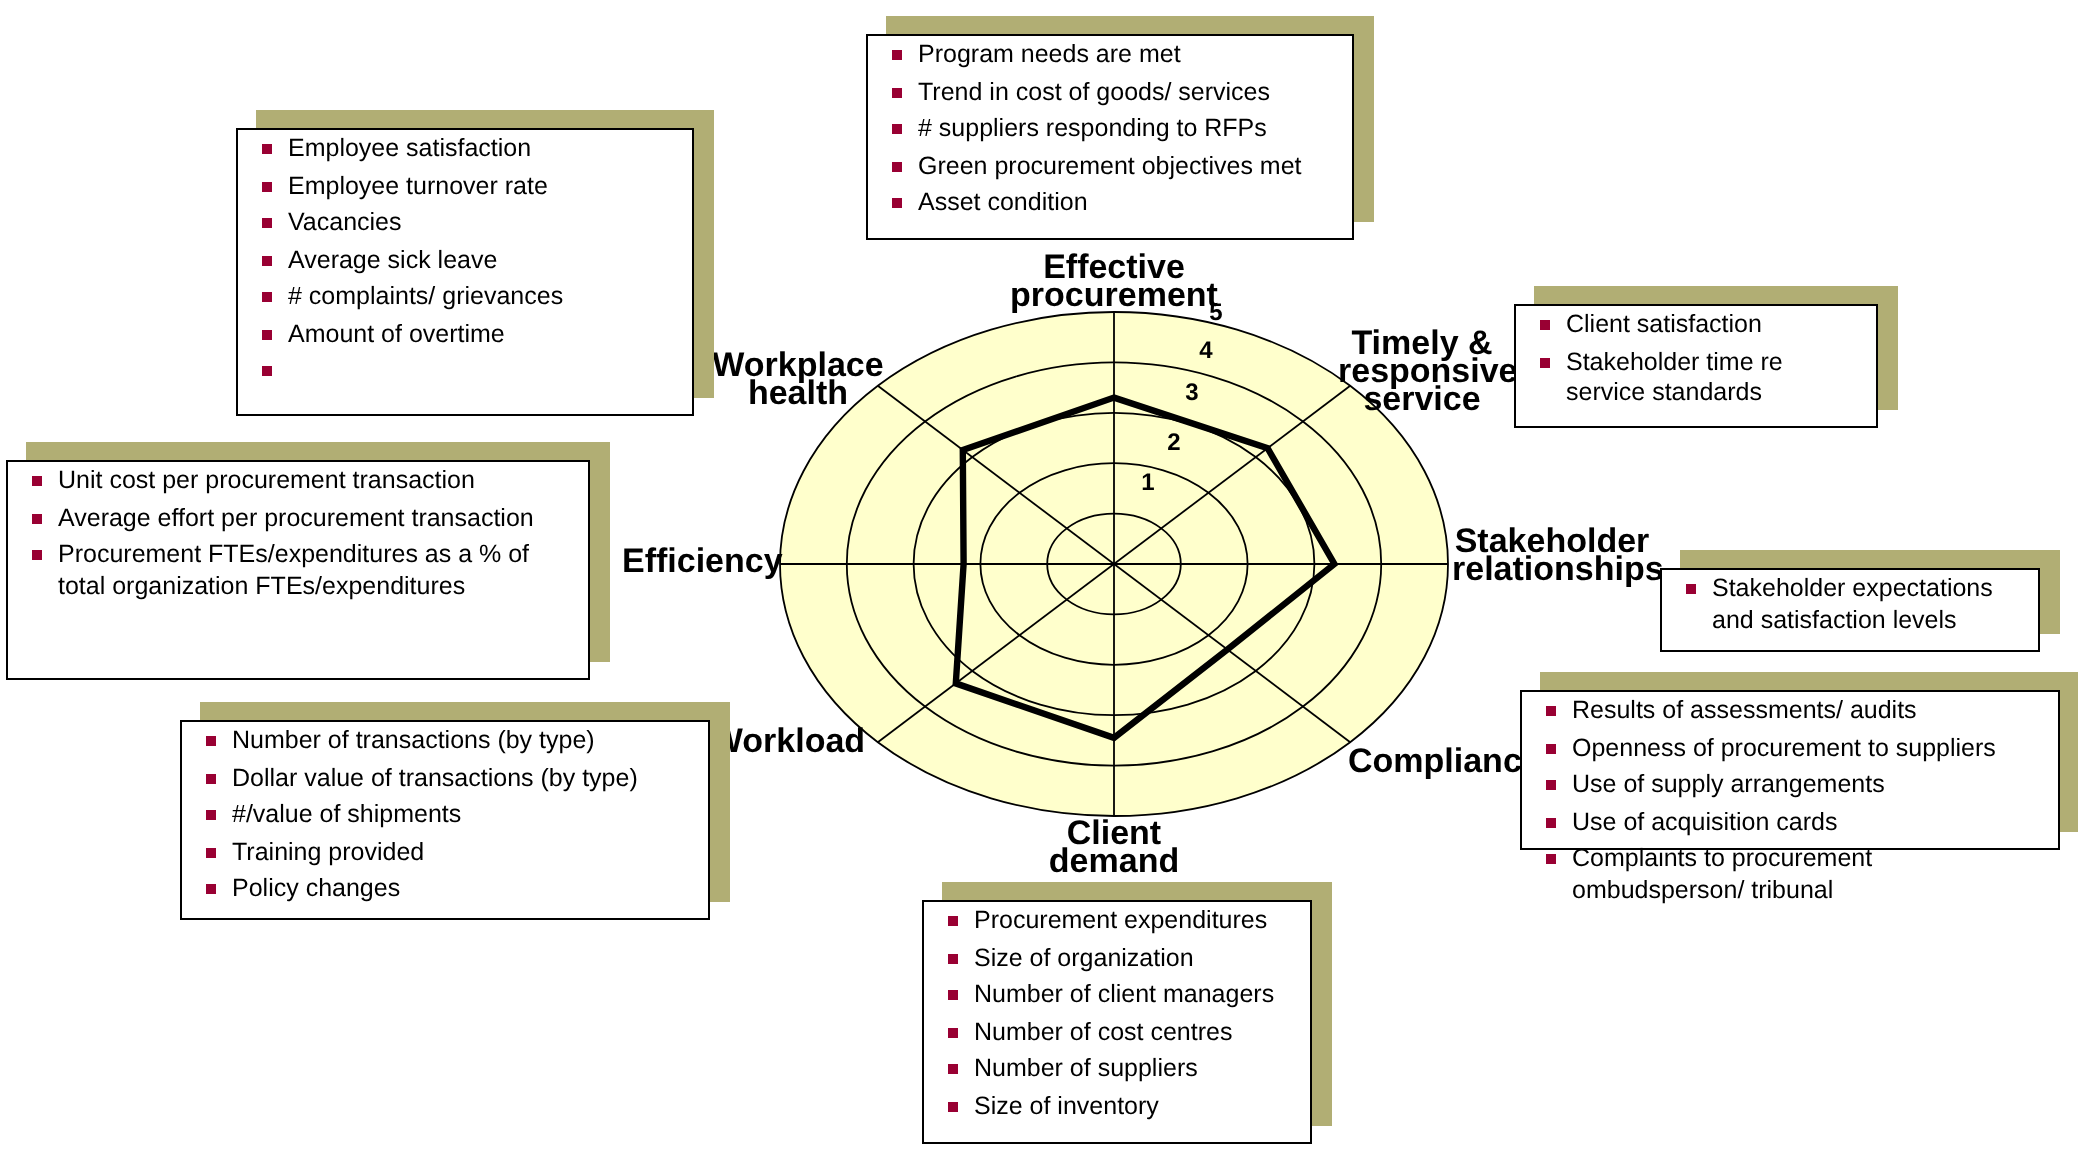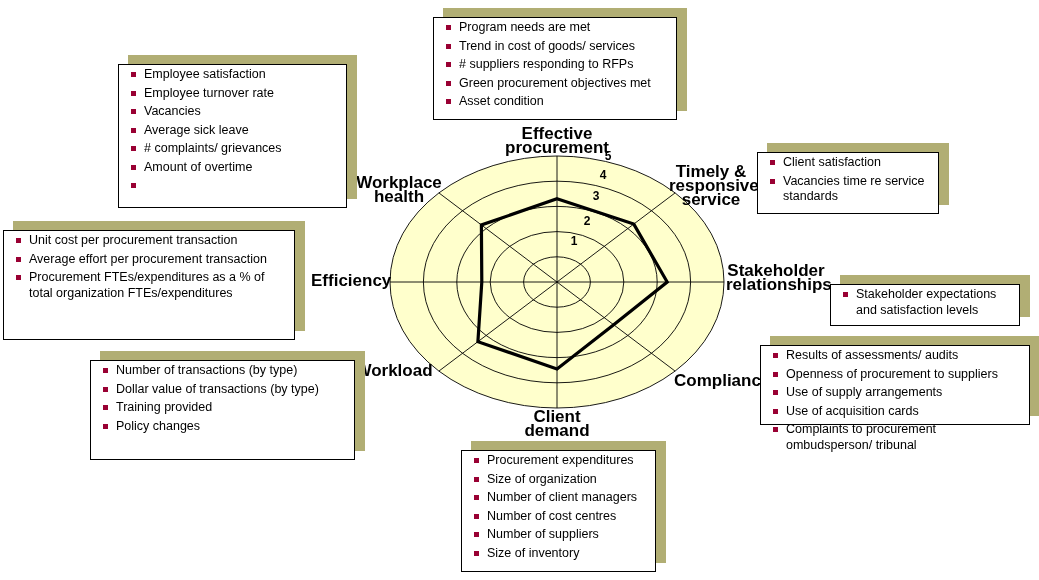--- a/index.html
+++ b/index.html
@@ -184,20 +184,24 @@
         <div class="bullet-item">
           <span class="bullet"></span>
           <span class="bi-text">Number of transactions (by type)</span>
         </div>
         <div class="bullet-item">
           <span class="bullet"></span>
           <span class="bi-text">Dollar value of transactions (by type)</span>
         </div>
         <div class="bullet-item">
           <span class="bullet"></span>
+          <span class="bi-text">#/value of shipments</span>
+        </div>
+        <div class="bullet-item">
+          <span class="bullet"></span>
           <span class="bi-text">Training provided</span>
         </div>
         <div class="bullet-item">
           <span class="bullet"></span>
           <span class="bi-text">Policy changes</span>
         </div>
       </div>
   </div>
 
   <div class="callout" id="co-client">
@@ -268,18 +272,18 @@
 
   <div class="callout" id="co-timely">
     <div class="shadow"></div>
     <div class="box">
         <div class="bullet-item">
           <span class="bullet"></span>
           <span class="bi-text">Client satisfaction</span>
         </div>
         <div class="bullet-item">
           <span class="bullet"></span>
-          <span class="bi-text">Vacancies time re service standards</span>
+          <span class="bi-text">Stakeholder time re service standards</span>
         </div>
       </div>
   </div>
 
 </div>
 
 </body></html>

